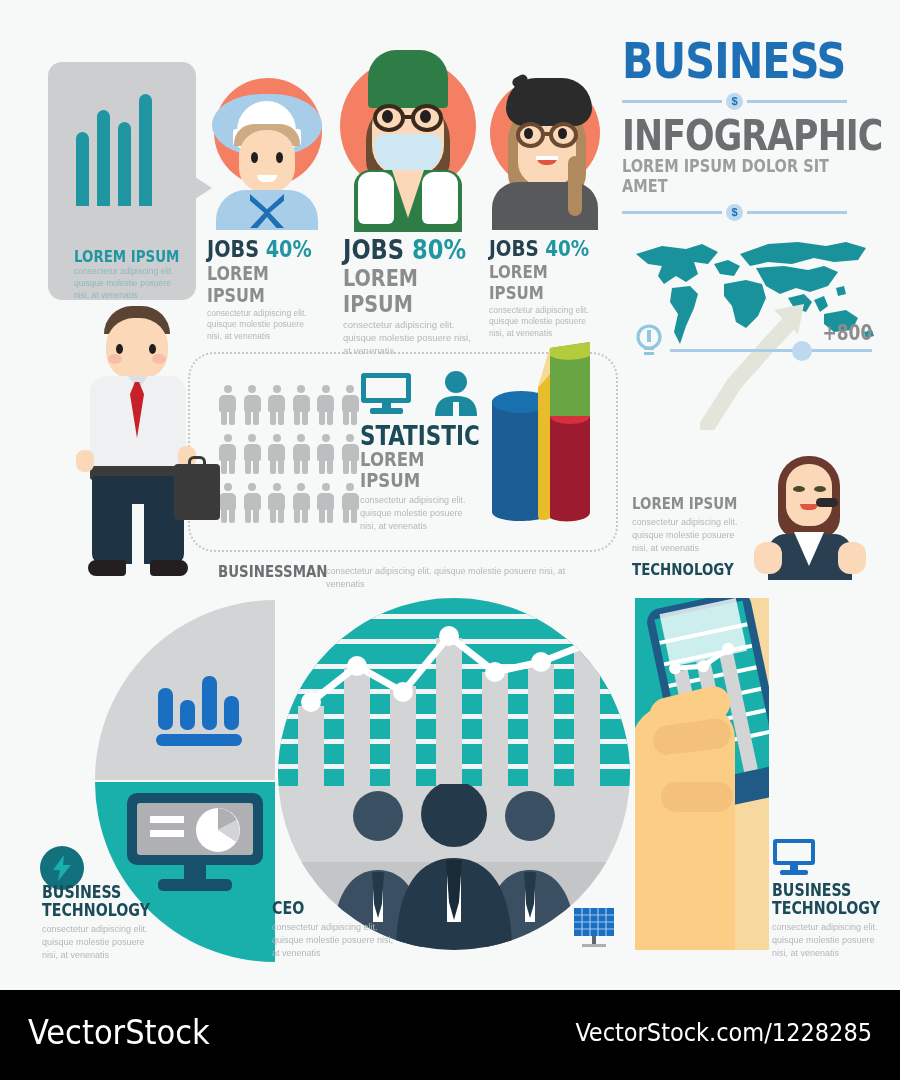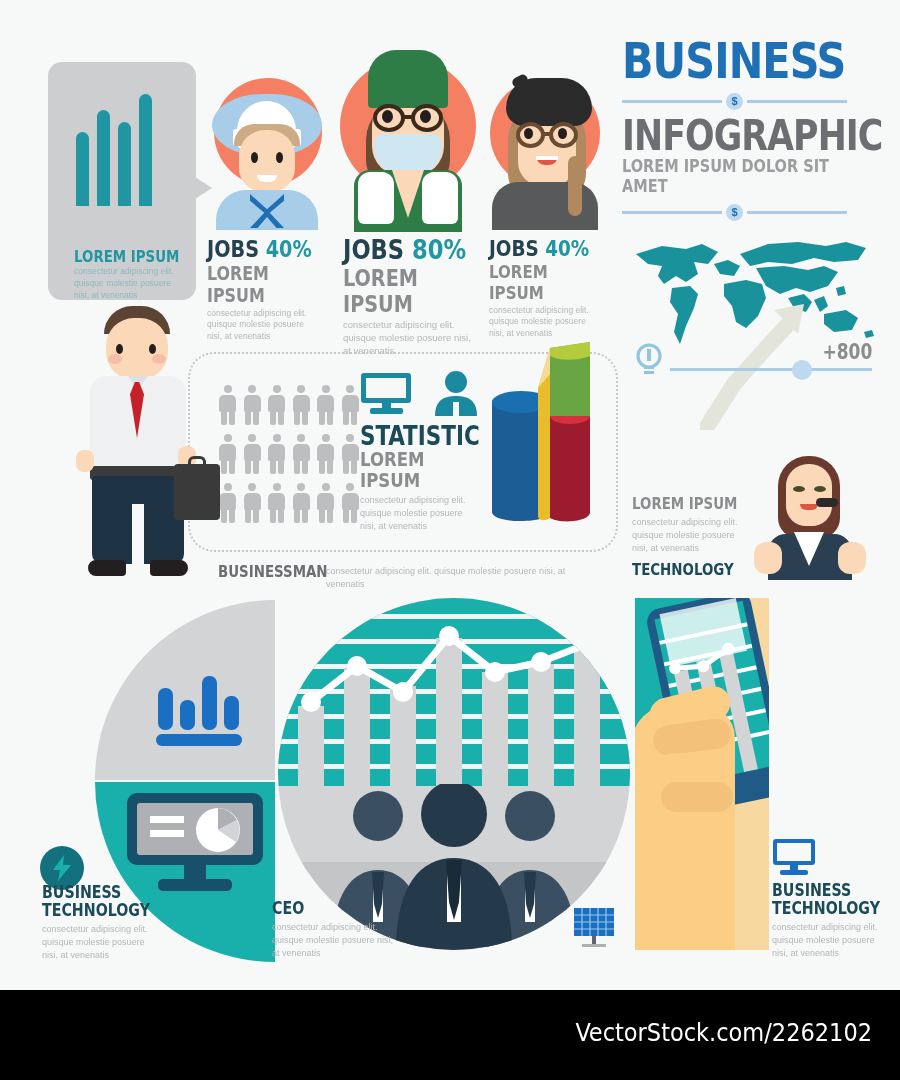--- a/index.html
+++ b/index.html
@@ -234,21 +234,21 @@
       <path d="M208 52 L216 50 L218 58 L210 60 Z"></path>
     </g>
   </svg>
 
   <svg class="abs" style="left:700px;top:300px;" width="110" height="130" viewBox="0 0 110 130">
     <path d="M4 126 L40 78 L62 56 L70 56 L70 36 L96 36 L96 56 L104 56 L104 10 L86 26 L64 44 L34 70 L2 112 Z" fill="#e5e7dc" opacity="0"></path>
     <path d="M6 128 L34 84 L66 48 L92 20" stroke="#e3e5da" stroke-width="16" fill="none" stroke-linecap="round"></path>
     <path d="M74 10 L104 4 L98 34 Z" fill="#e3e5da"></path>
   </svg>
 
-  <div class="abs slider-row" style="left:632px;top:340px;height:40px;">
+  <div class="abs slider-row" style="left:632px;top:321px;height:40px;">
     <svg class="abs" style="left:2px;top:2px;" width="30" height="36" viewBox="0 0 30 36">
       <circle cx="15" cy="14" r="11" fill="none" stroke="#8ec7de" stroke-width="3.2"></circle>
       <rect x="10" y="24" width="10" height="3" fill="#8ec7de"></rect>
       <rect x="10" y="29" width="10" height="3" fill="#8ec7de"></rect>
       <rect x="13" y="7" width="4" height="12" fill="#8ec7de"></rect>
     </svg>
     <div class="slider-line" style="top:28px;width:202px;background:#a9cce8;"></div>
     <div class="slider-dot" style="left:160px;top:20px;width:20px;height:20px;background:#bcd9ef;"></div>
     <div class="slider-val" style="top:0px;color:#8a8c8e;">+800</div>
   </div>
@@ -602,14 +602,15 @@
 
   <div class="abs" style="left:772px;top:882px;width:118px;">
     <div class="sect-title">BUSINESS</div>
     <div class="sect-title">TECHNOLOGY</div>
     <div class="sect-body">consectetur adipiscing elit. quisque molestie posuere nisi, at venenatis</div>
   </div>
 
 </div>
 
 <div id="footer">
-  <div class="url">VectorStock.com/2262102</div>
+  <div class="logo">VectorStock</div>
+  <div class="url">VectorStock.com/1228285</div>
 </div>
 
 </body></html>

